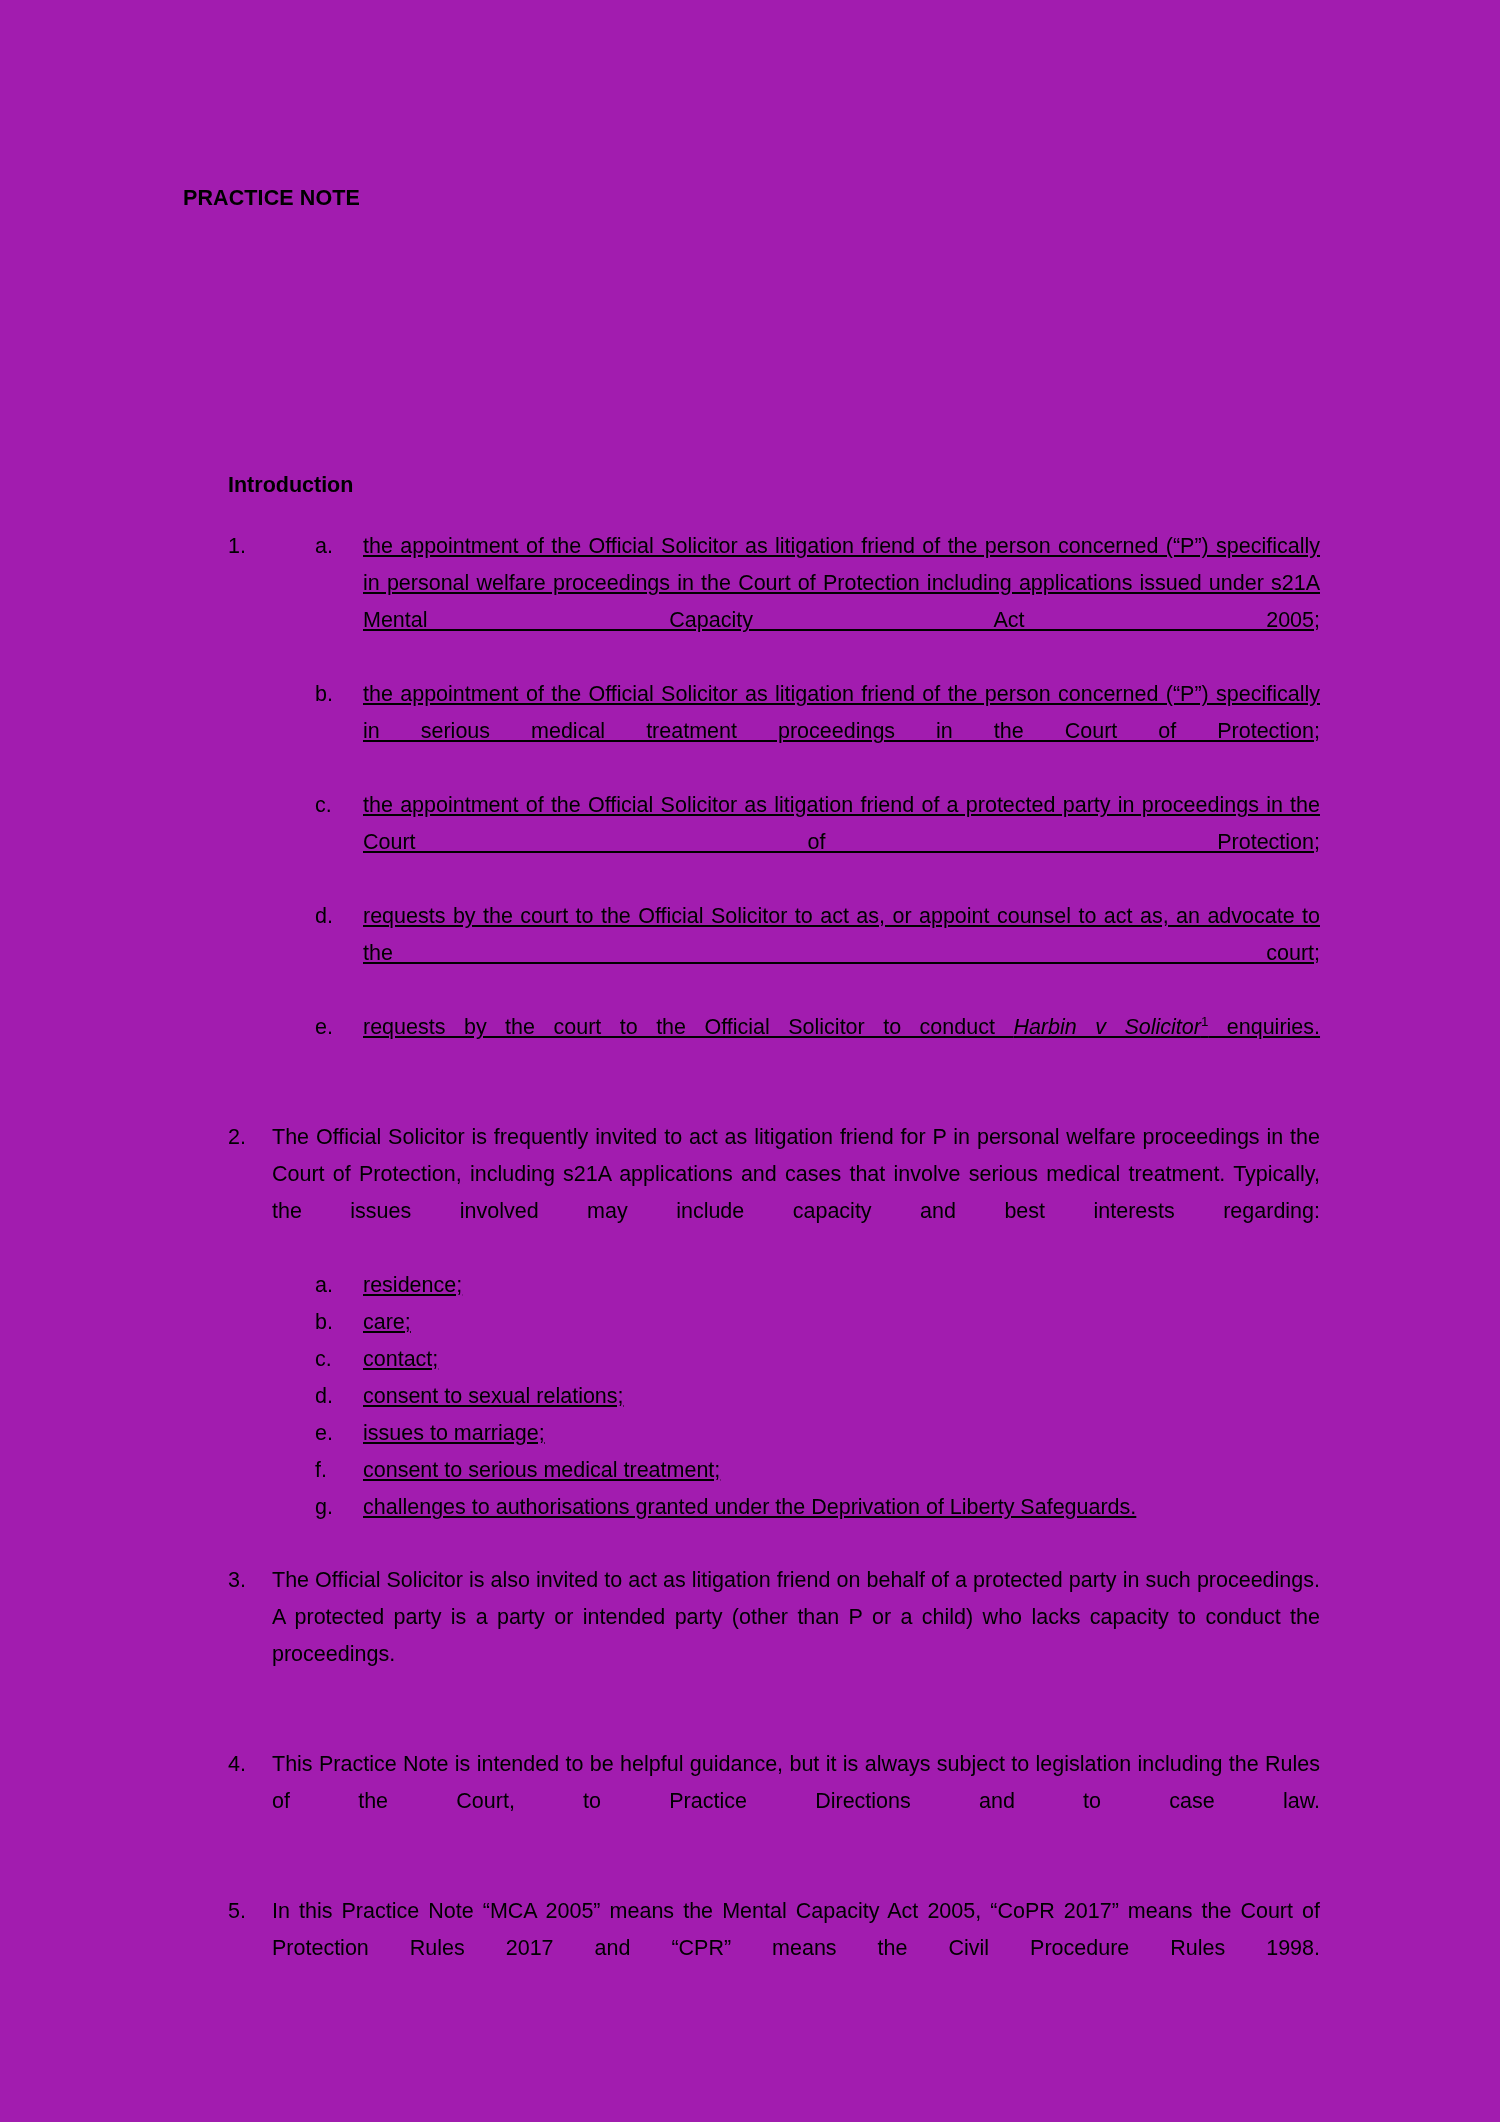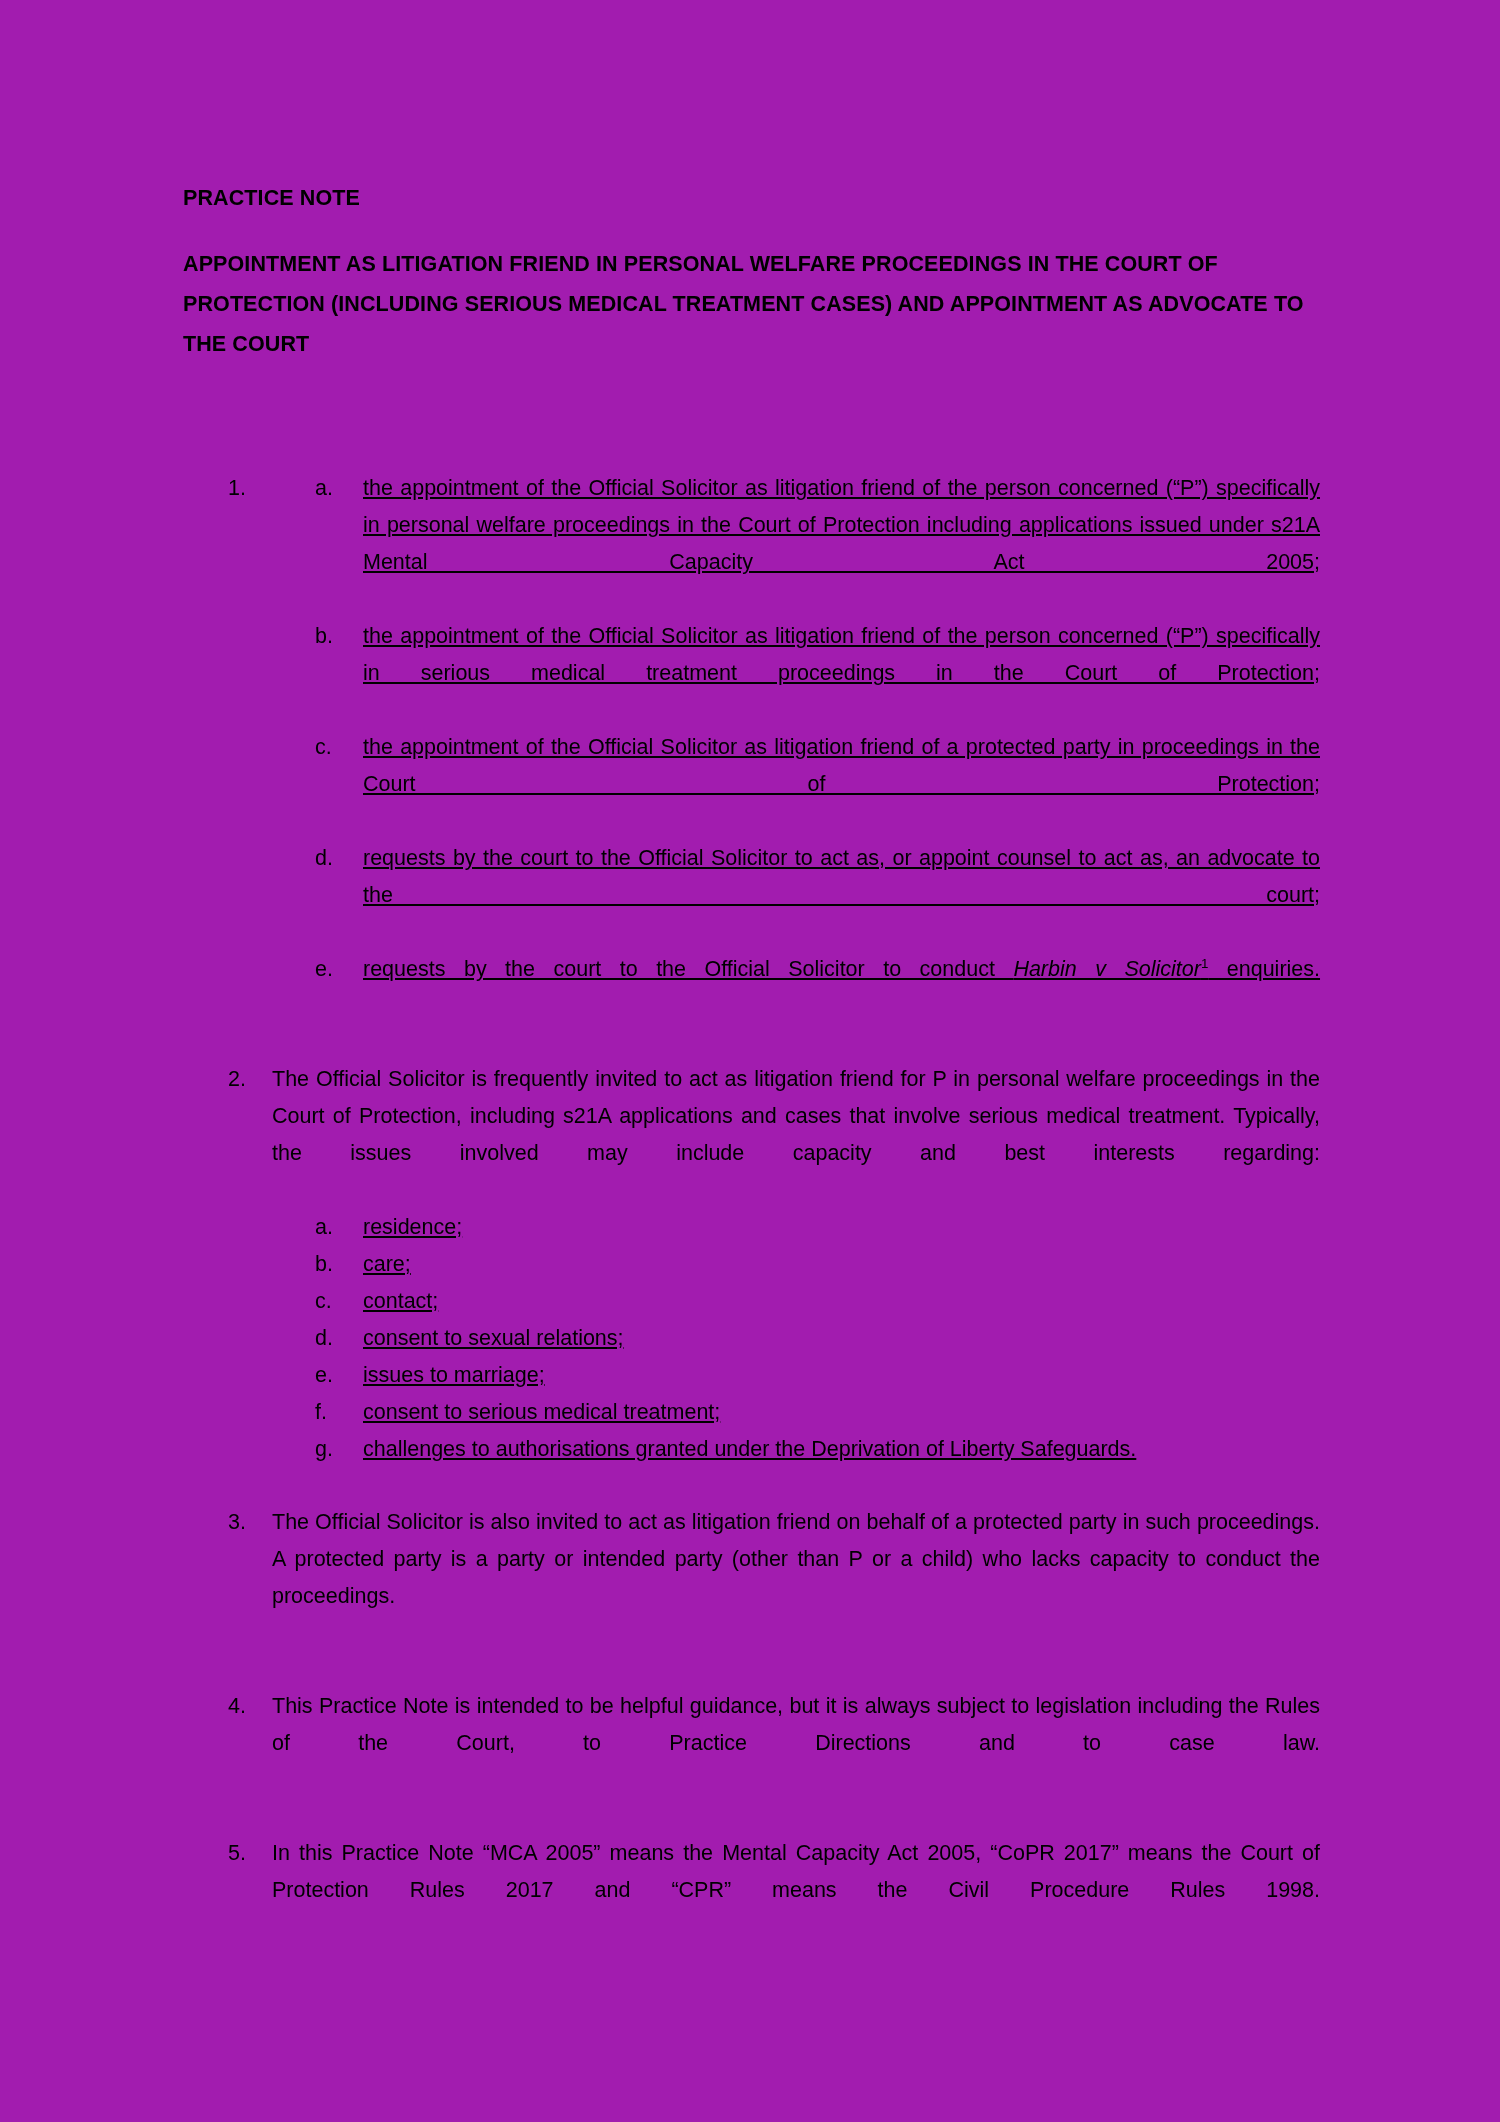--- a/index.html
+++ b/index.html
@@ -167,25 +167,25 @@
     font-size: 0.66em;
   }
 </style>
 </head>
 <body>
 
 <div class="page">
 
   <div class="heading-block">
     <p class="heading-line">PRACTICE NOTE</p>
-    <p class="heading-line multi">APPOINTMENT AS LITIGATION FRIEND IN PERSONAL WELFARE PROCEEDINGS IN THE COURT OF PROTECTION (INCLUDING SERIOUS MEDICAL TREATMENT CASES) AND APPOINTMENT AS ADVOCATE TO THE COURT</p>
   </div>
 
   <div class="body-block">
 
+    <p class="section-title">Introduction</p>
 
     <div class="num-item">
       <span class="marker">1.</span>
       <ul class="sub-list">
         <li class="sub-item">
           <span class="marker">a.</span>
           <span class="stext">the appointment of the Official Solicitor as litigation friend of the person concerned (“P”) specifically in personal welfare proceedings in the Court of Protection including applications issued under s21A Mental Capacity Act 2005;</span>
         </li>
         <li class="sub-item">
           <span class="marker">b.</span>

